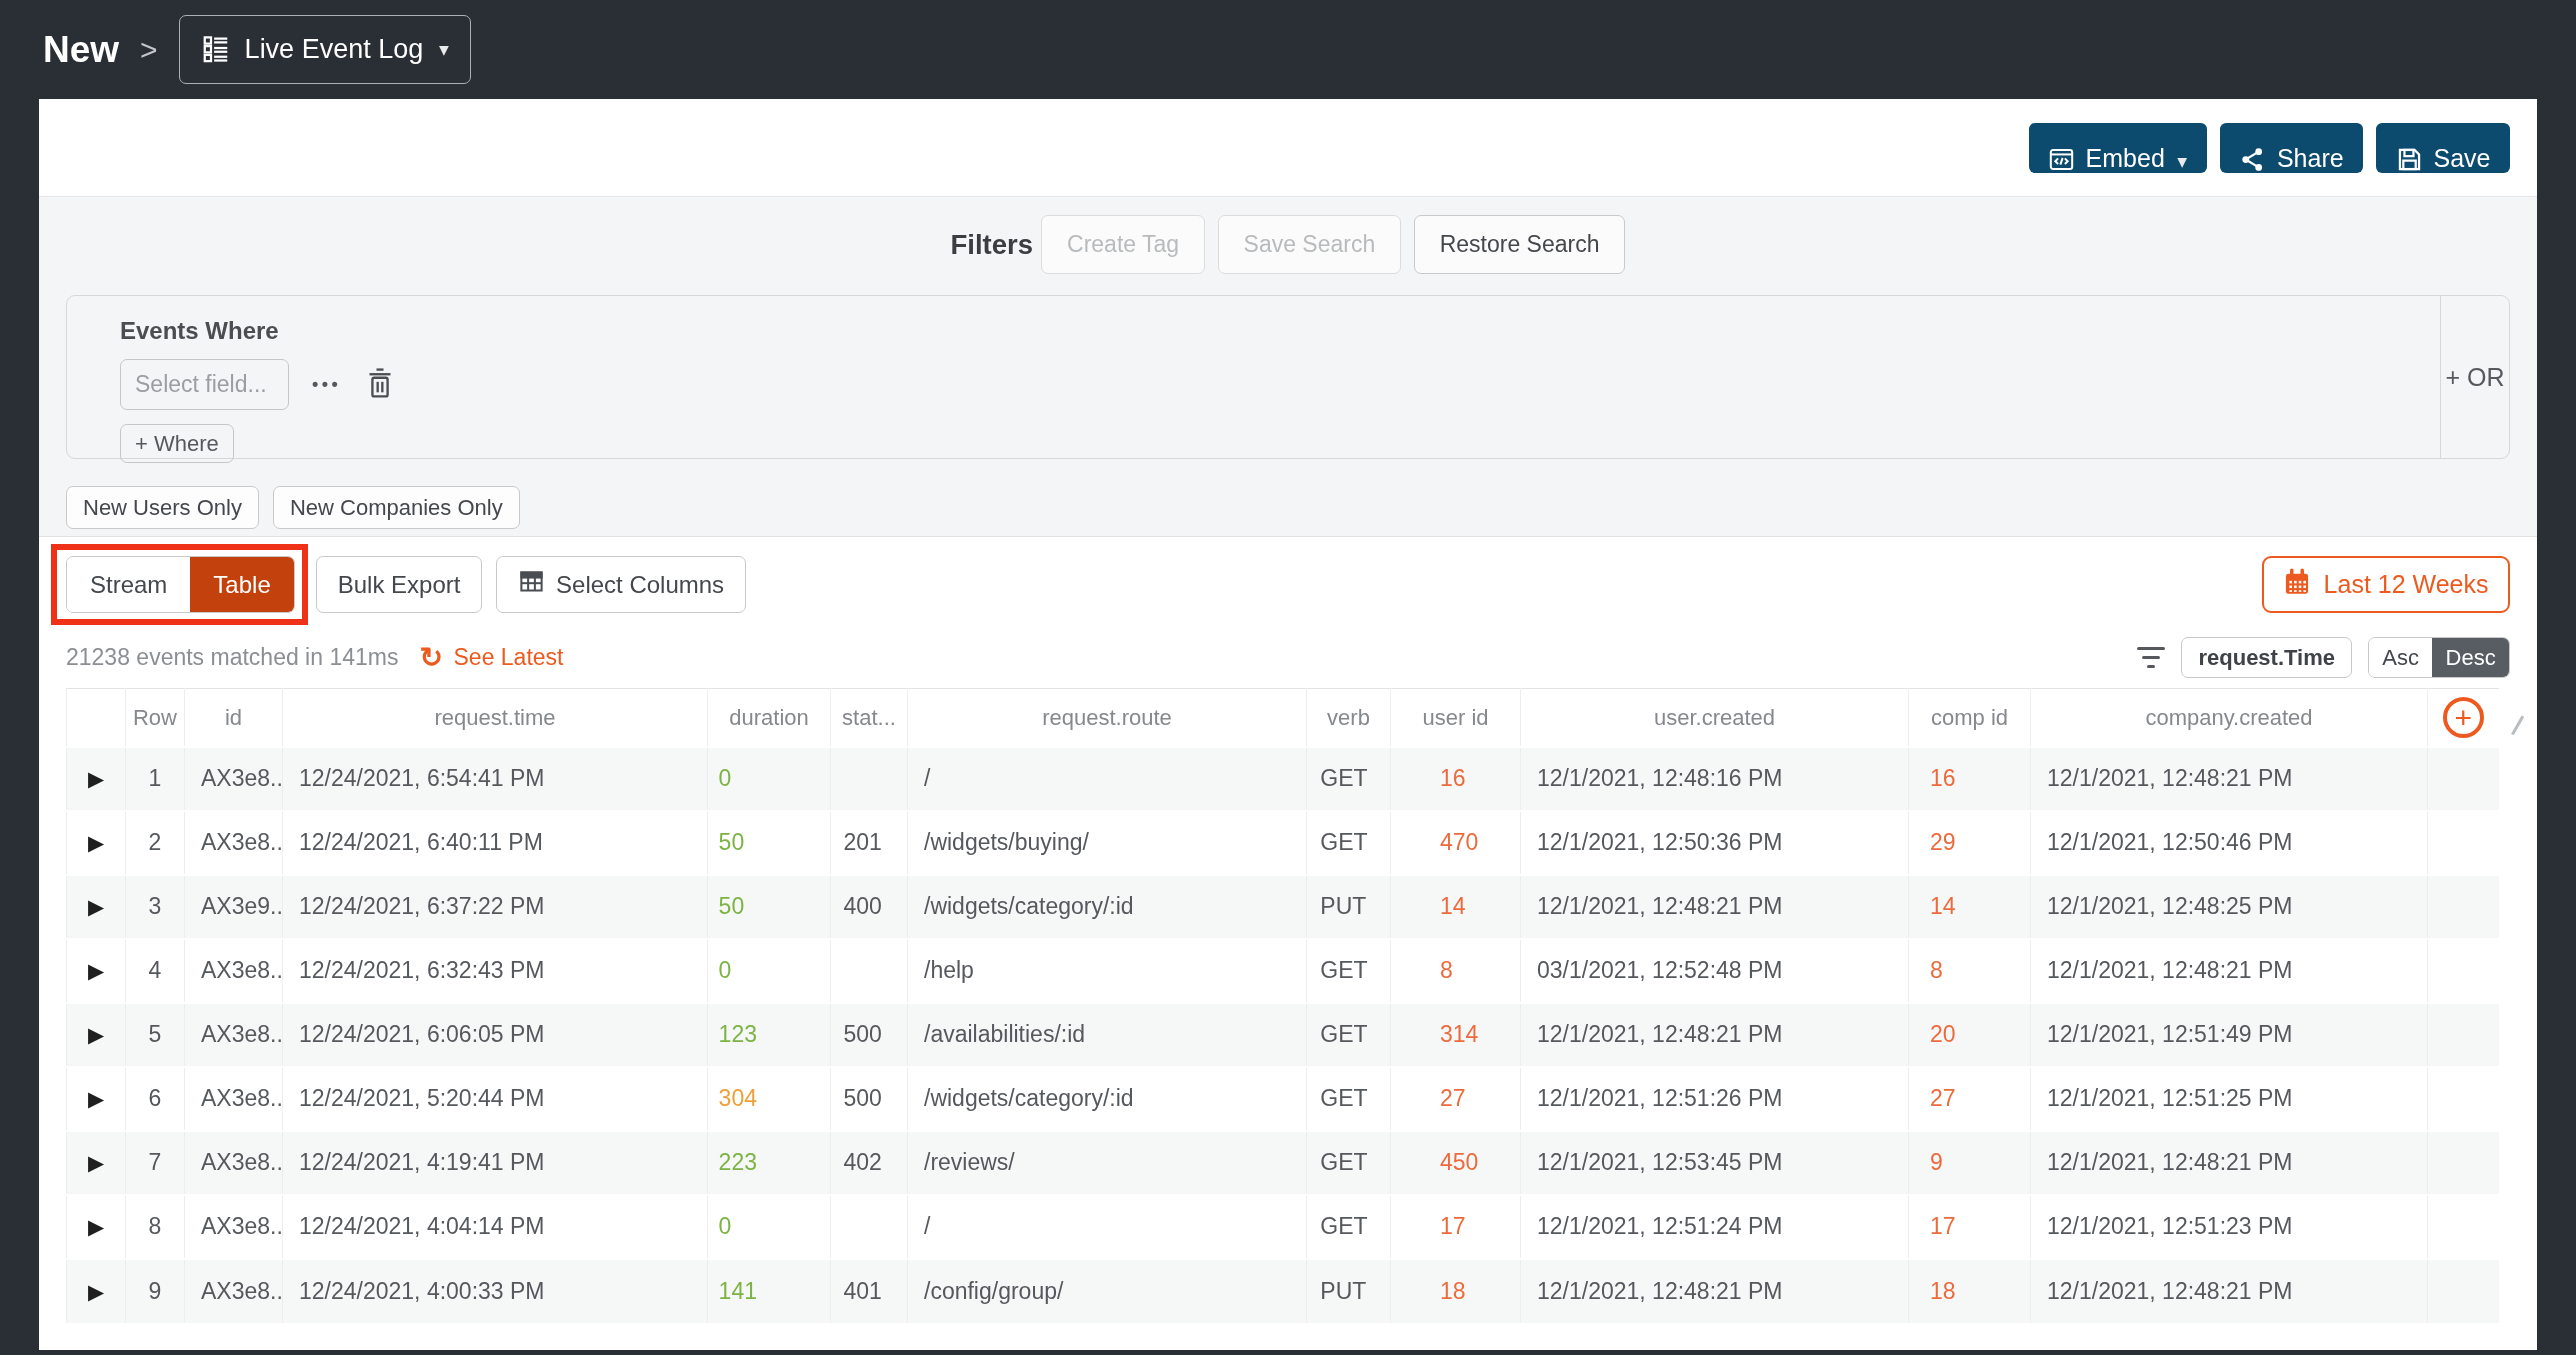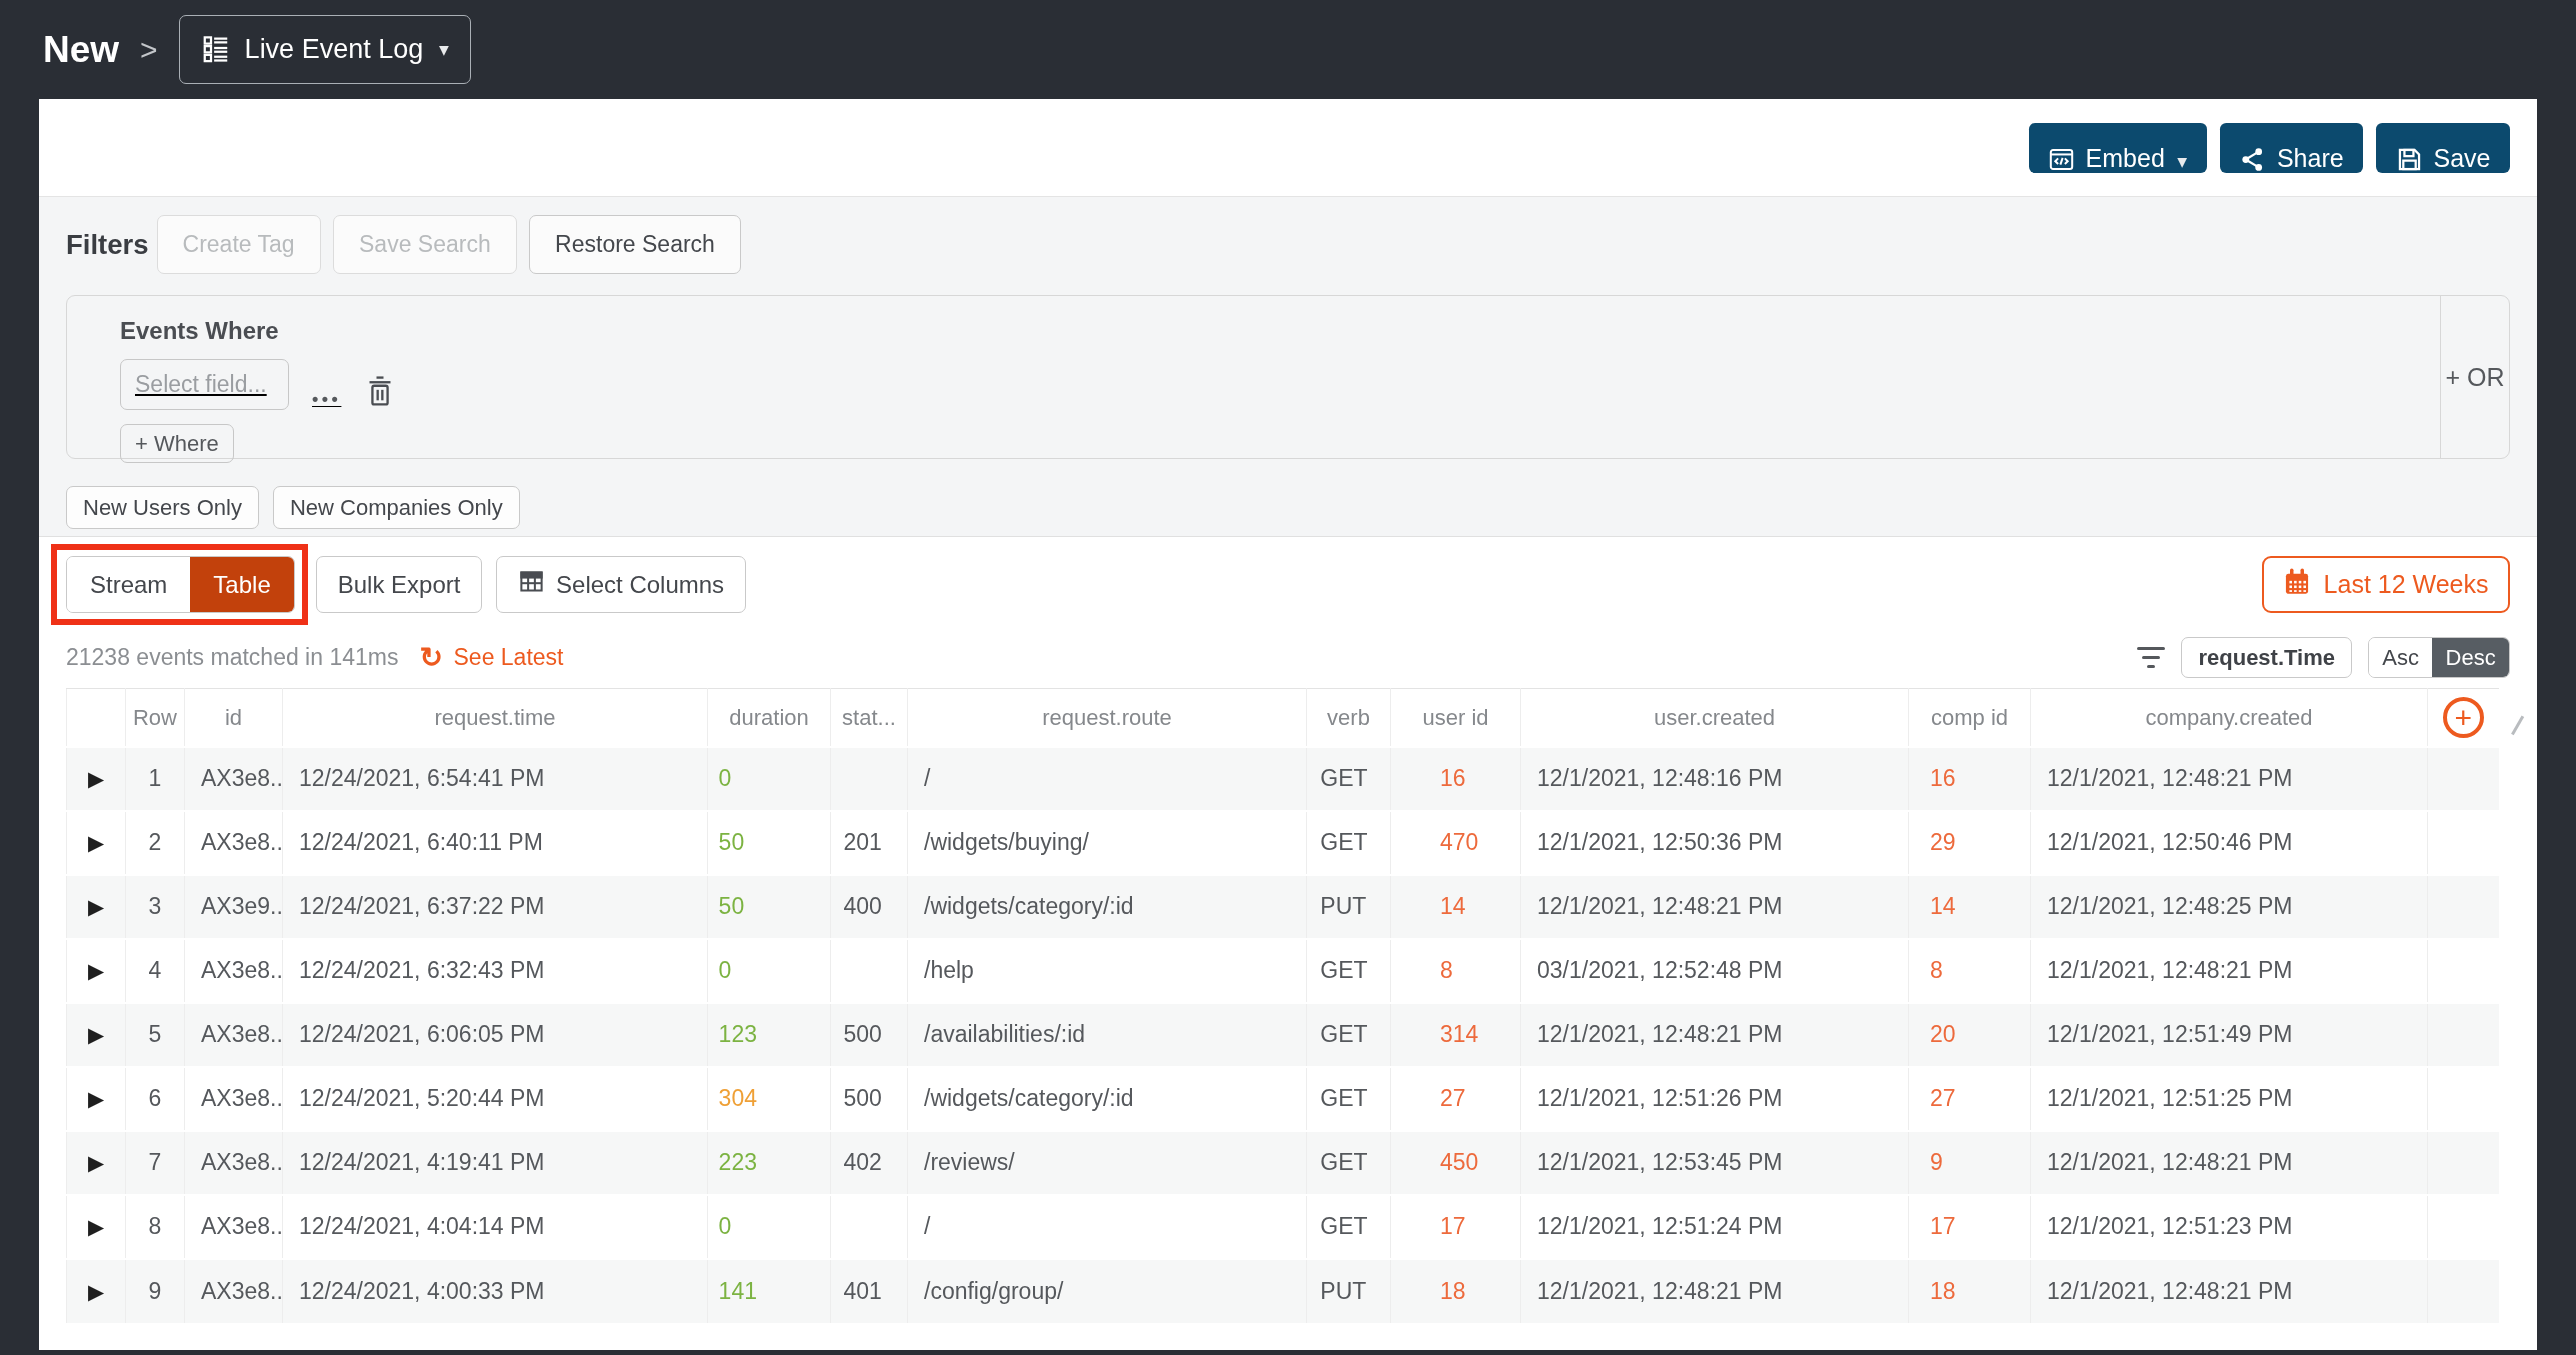--- a/index.html
+++ b/index.html
@@ -18,29 +18,29 @@
   .view-dd-label { font-size:27px; color:#fff; }
   .caret { font-size:19.5px; color:#e8eaec; margin-left:1.8px; }
   
   .card { position:absolute; left:39px; right:39px; top:99px; bottom:5.3px; background:#fff; display:flex; flex-direction:column; overflow:hidden; }
   
   .action-row { height:98px; flex:none; display:flex; align-items:center; justify-content:flex-end; gap:13.3px; padding-right:27px; border-bottom:1.8px solid #e4e4e4; background:#fff; }
   .act-btn { height:50px; display:inline-flex; align-items:flex-end; gap:10.6px; padding:0 19.5px; border:none; border-radius:6.2px; background:#0c4a6e; color:#fff; font-size:25px; cursor:pointer; font-family:inherit; }
   .act-btn svg { display:block; }
   
   .filters-sec { height:340px; flex:none; background:#f4f5f6; border-bottom:1.8px solid #e0e0e0; padding:0 27px; }
-  .filters-head { margin-top:18px; display:flex; justify-content:flex-start; align-items:center;gap:8px; }
+  .filters-head { margin-top:18px; display:flex; justify-content:center; align-items:center;gap:8px; }
   .filters-title { font-size:27.5px; font-weight:bold; color:#3a3d42; }
   .fh-btns { display:flex; gap:12.4px; }
   .fh-btn { height:59px; display:inline-flex; align-items:center; padding:0 25px; border:1.8px solid #dcdcdc; border-radius:7px; background:#fbfbfb; font-size:23px; color:#b8bbbd; cursor:default; font-family:inherit; }
   .fh-btn.enabled { color:#44474c; border-color:#c9c9c9; cursor:pointer; }
   .filter-panel { margin-top:21px; height:164px; border:1.8px solid #d7d7d7; border-radius:9px; display:flex; }
   .panel-main { flex:1; padding:21px 0 0 53px; }
   .ew-label { font-size:24px; font-weight:bold; color:#4a4d52; }
-  .ew-row { display:flex; align-items:flex-end; margin-top:14px;text-decoration:underline; }
+  .ew-row { display:flex; align-items:center; margin-top:14px; }
   .select-box { width:169px; height:51px; border:1.8px solid #c7c7c7; border-radius:7px; display:flex; align-items:center; padding-left:14px; color:#9a9da1; font-size:23px; cursor:pointer; background:transparent; }
   .more-btn { margin-left:23px; color:#55585c; font-size:18px; letter-spacing:3.5px; cursor:pointer; font-weight:bold; }
   .trash { margin-left:25px; cursor:pointer; }
   .where-btn { margin-top:14px; display:inline-flex; align-items:center; height:39px; padding:0 14px; border:1.8px solid #c7c7c7; border-radius:7px; color:#55585c; font-size:22px; background:transparent; cursor:pointer; font-family:inherit; }
   .panel-or { width:69px; border-left:1.8px solid #d7d7d7; display:flex; align-items:center; justify-content:center; color:#55585c; font-size:25px; cursor:pointer; }
   .quick-filters { margin-top:27px; display:flex; gap:14px; }
   .qf { height:43px; padding:0 16px; border:1.8px solid #c9c9c9; border-radius:7px; background:#fdfdfd; color:#44474c; font-size:22px; display:inline-flex; align-items:center; cursor:pointer; font-family:inherit; }
   
   .toolbar-row { height:95px; flex:none; display:flex; align-items:center; justify-content:space-between; padding:0 27px; background:#fff; }
   .tb-left { display:flex; align-items:center; gap:14px; }

